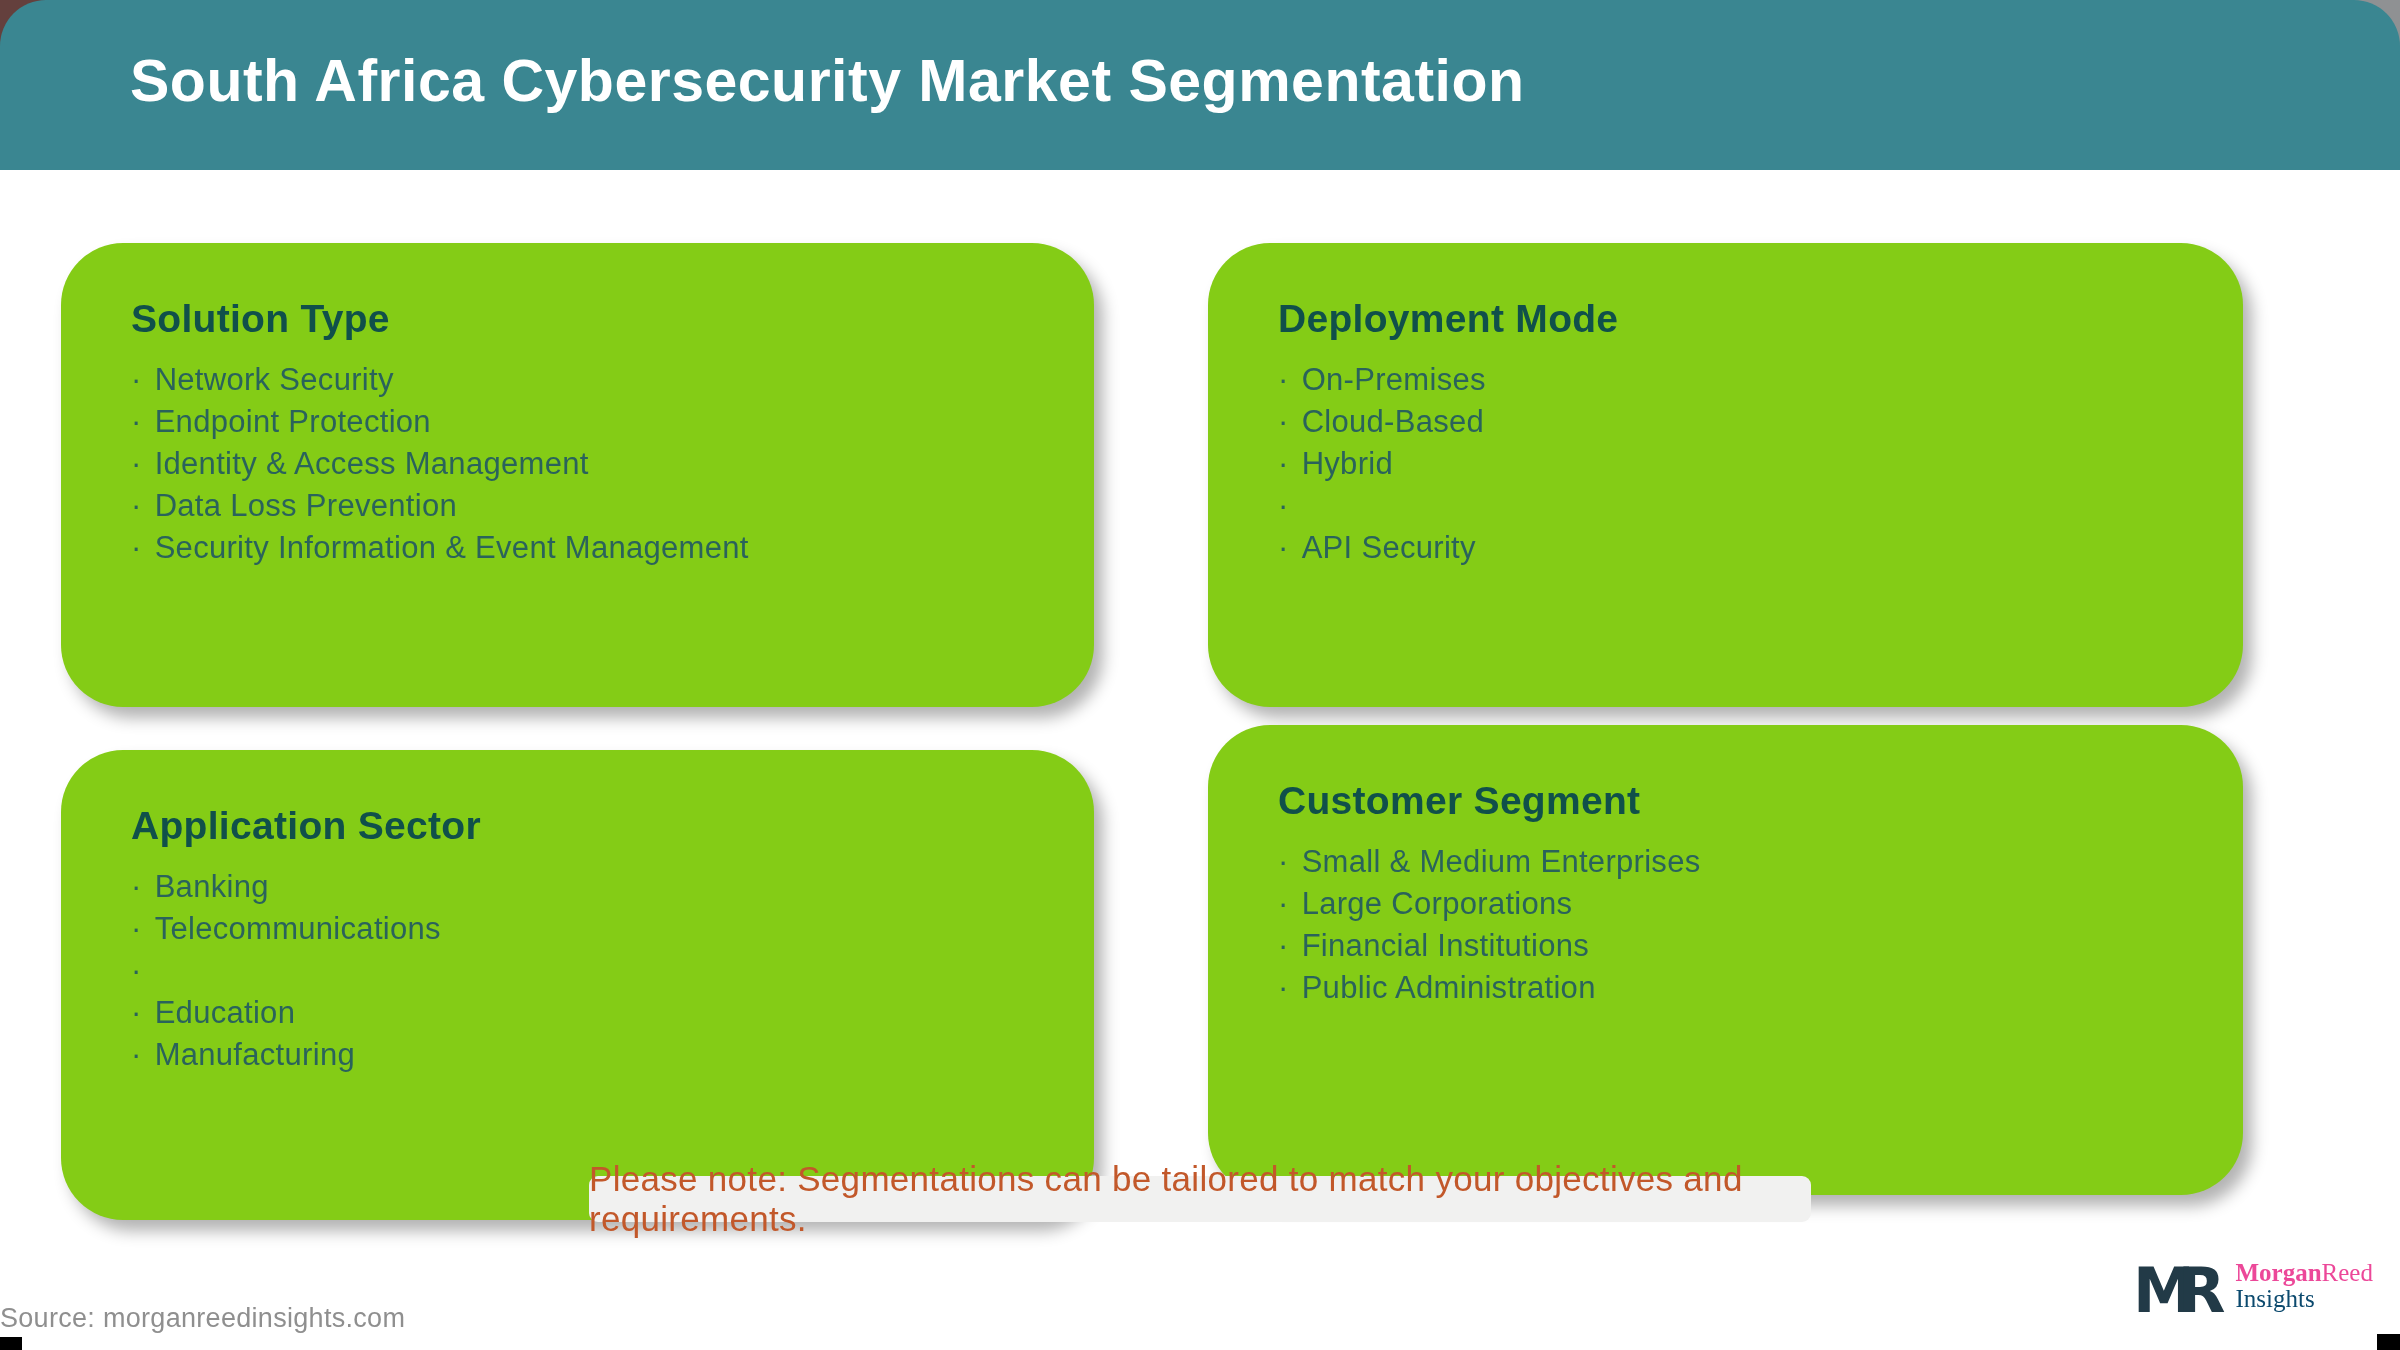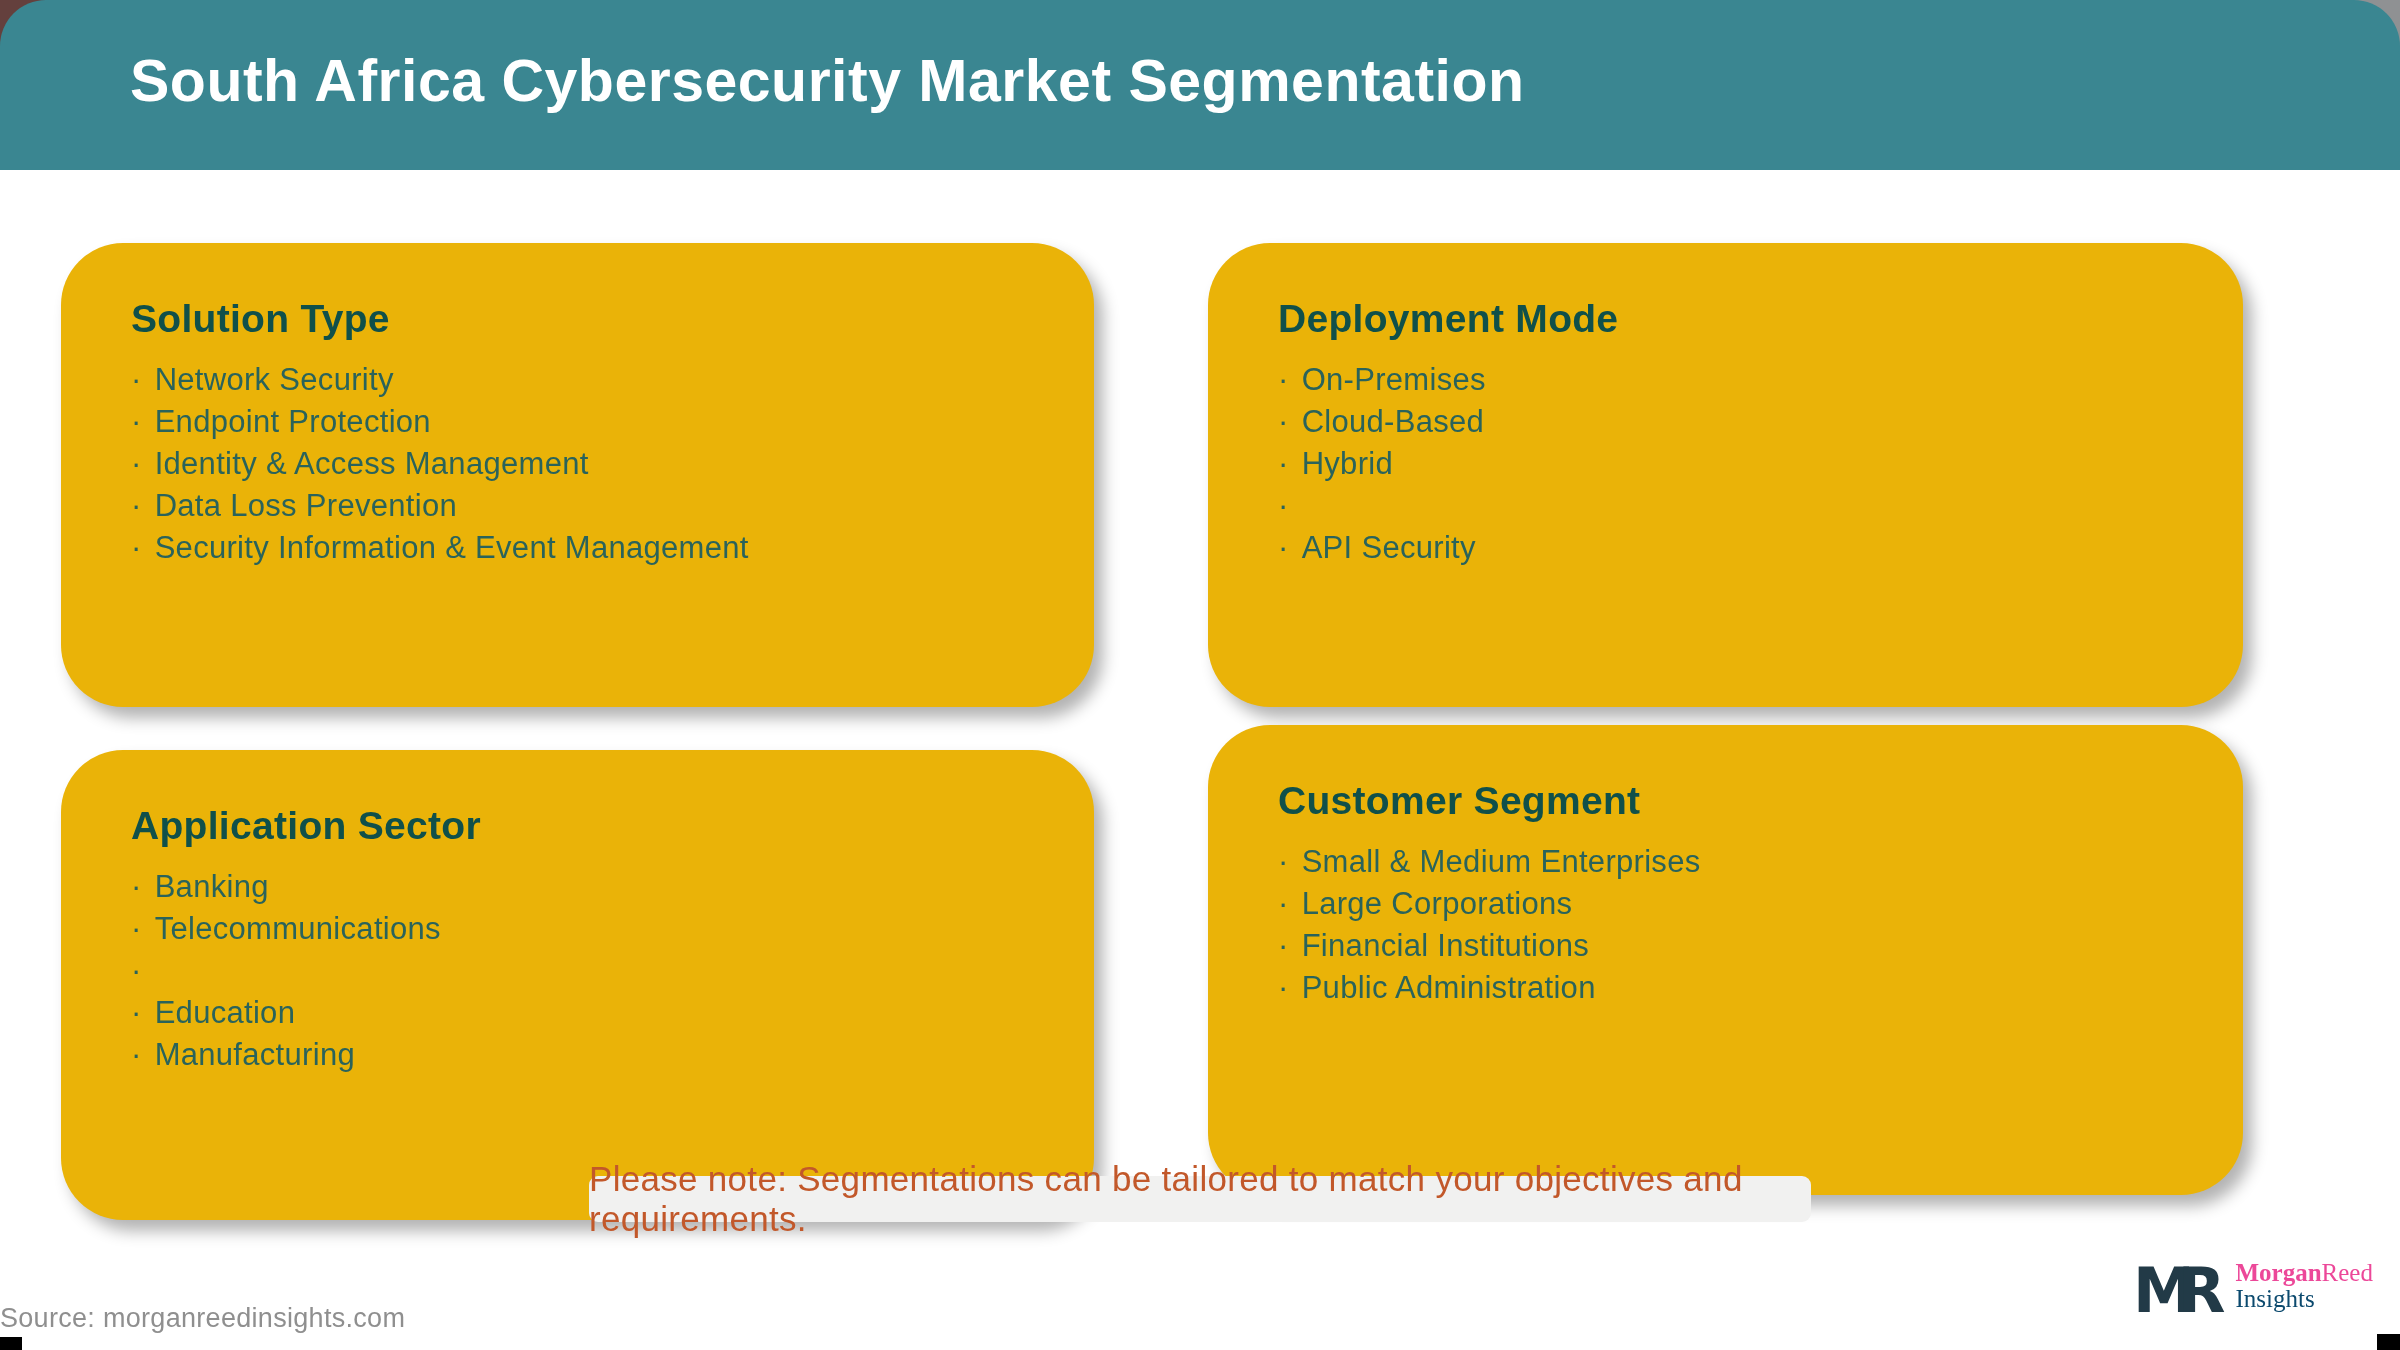--- a/index.html
+++ b/index.html
@@ -18,21 +18,21 @@
     position:absolute; top:0; left:0; width:2400px; height:170px;
     background:#3a8691; border-radius:46px 46px 0 0;
     display:flex; align-items:center; z-index:1;
   }
   .header h1 {
     margin:0 0 8px 130px; color:#ffffff; font-size:59px; font-weight:bold;
     letter-spacing:0.5px;
   }
 
   .card {
-    position:absolute; background:#eab308; border-radius:62px;
+    position:absolute; background:#84cc16; border-radius:62px;
     box-shadow:9px 11px 16px rgba(0,0,0,0.30);
     padding:54px 56px 0 70px; z-index:1;
   }
   #card0 { left:61px;   top:243px; width:1033px; height:464px; }
   #card1 { left:1208px; top:243px; width:1035px; height:464px; }
   #card2 { left:61px;   top:750px; width:1033px; height:470px; }
   #card3 { left:1208px; top:725px; width:1035px; height:470px; }
 
   .card h2 {
     margin:0 0 18px 0; font-size:39px; font-weight:bold; color:#10504a;

